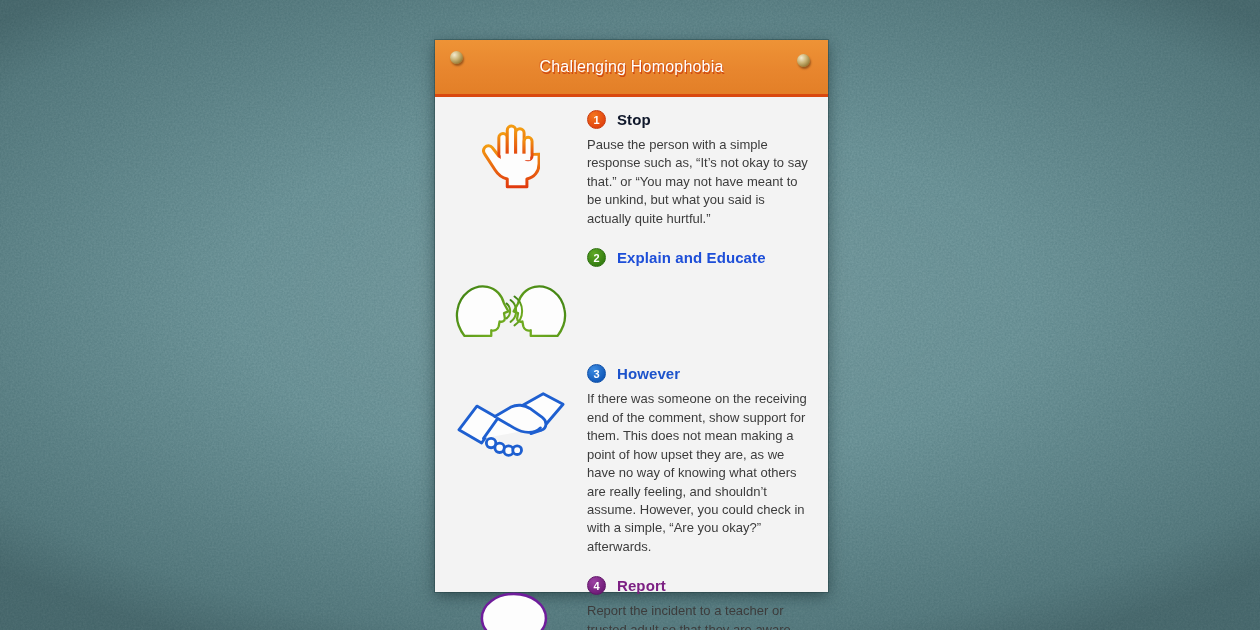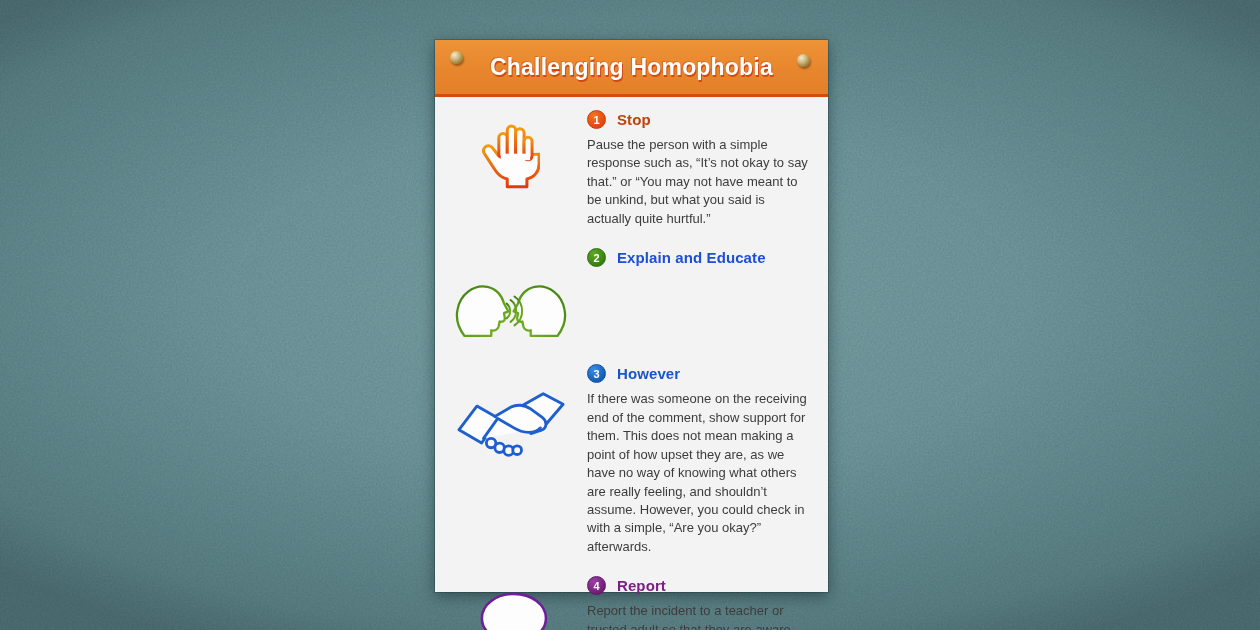--- a/index.html
+++ b/index.html
@@ -25,41 +25,41 @@
     display: flex; flex-direction: column;
   }
   .poster-banner {
     height: 57px; flex: 0 0 57px;
     background: linear-gradient(180deg, #ee9336 0%, #e8862e 55%, #e37f27 100%);
     border-bottom: 3px solid #d9480f;
     display: flex; align-items: center; justify-content: center;
     position: relative;
   }
   .poster-title {
-    color: #ffffff; font-size: 23px; font-weight: bold; letter-spacing: .2px;
+    color: #ffffff; font-size: 16px; font-weight: normal; letter-spacing: .2px;
     text-shadow: 1px 2px 0 rgba(200,55,10,0.75), -1px -1px 0 rgba(200,55,10,0.35);
   }
 
   .poster-body { flex: 1 1 auto; padding: 13px 0 0 0; }
   .section { display: flex; margin-bottom: 20px; }
   .icon-cell { flex: 0 0 152px; display: flex; align-items: flex-start; justify-content: center; }
   .text-cell { flex: 1 1 auto; padding-right: 17px; }
   .section-heading { display: flex; align-items: center; margin-bottom: 7px; }
   .badge {
     width: 19px; height: 19px; border-radius: 50%;
     color: #fff; font-size: 11px; font-weight: bold;
     display: flex; align-items: center; justify-content: center;
     margin-right: 11px; flex: 0 0 19px;
   }
   .section-title { font-size: 15px; font-weight: bold; letter-spacing: .1px; }
   .section-text { font-size: 13px; line-height: 1.42; color: #3c3c3c; }
 
   
   .s1 .badge { background: radial-gradient(circle at 35% 28%, #f4761f, #e1430f 75%); border: 1px solid #c93a0c; }
-  .s1 .section-title { color: #c2410c; }
+  .s1 .section-title { color: #0f172a; }
   .s2 .badge { background: radial-gradient(circle at 35% 28%, #5fa825, #347d11 75%); border: 1px solid #2c6f0e; }
   .s2 .section-title { color: #1d4ed8; }
   .s3 .badge { background: radial-gradient(circle at 35% 28%, #3c8ce2, #1158b8 75%); border: 1px solid #0e4fa8; }
   .s3 .section-title { color: #1c53cb; }
   .s4 .badge { background: radial-gradient(circle at 35% 28%, #9c40a3, #6f1b77 75%); border: 1px solid #611668; }
   .s4 .section-title { color: #7c2083; }
 
   .icon-s1 { margin-top: 6px; }
   .icon-s2 { margin-top: 22px; }
   .icon-s3 { margin-top: 26px; }

